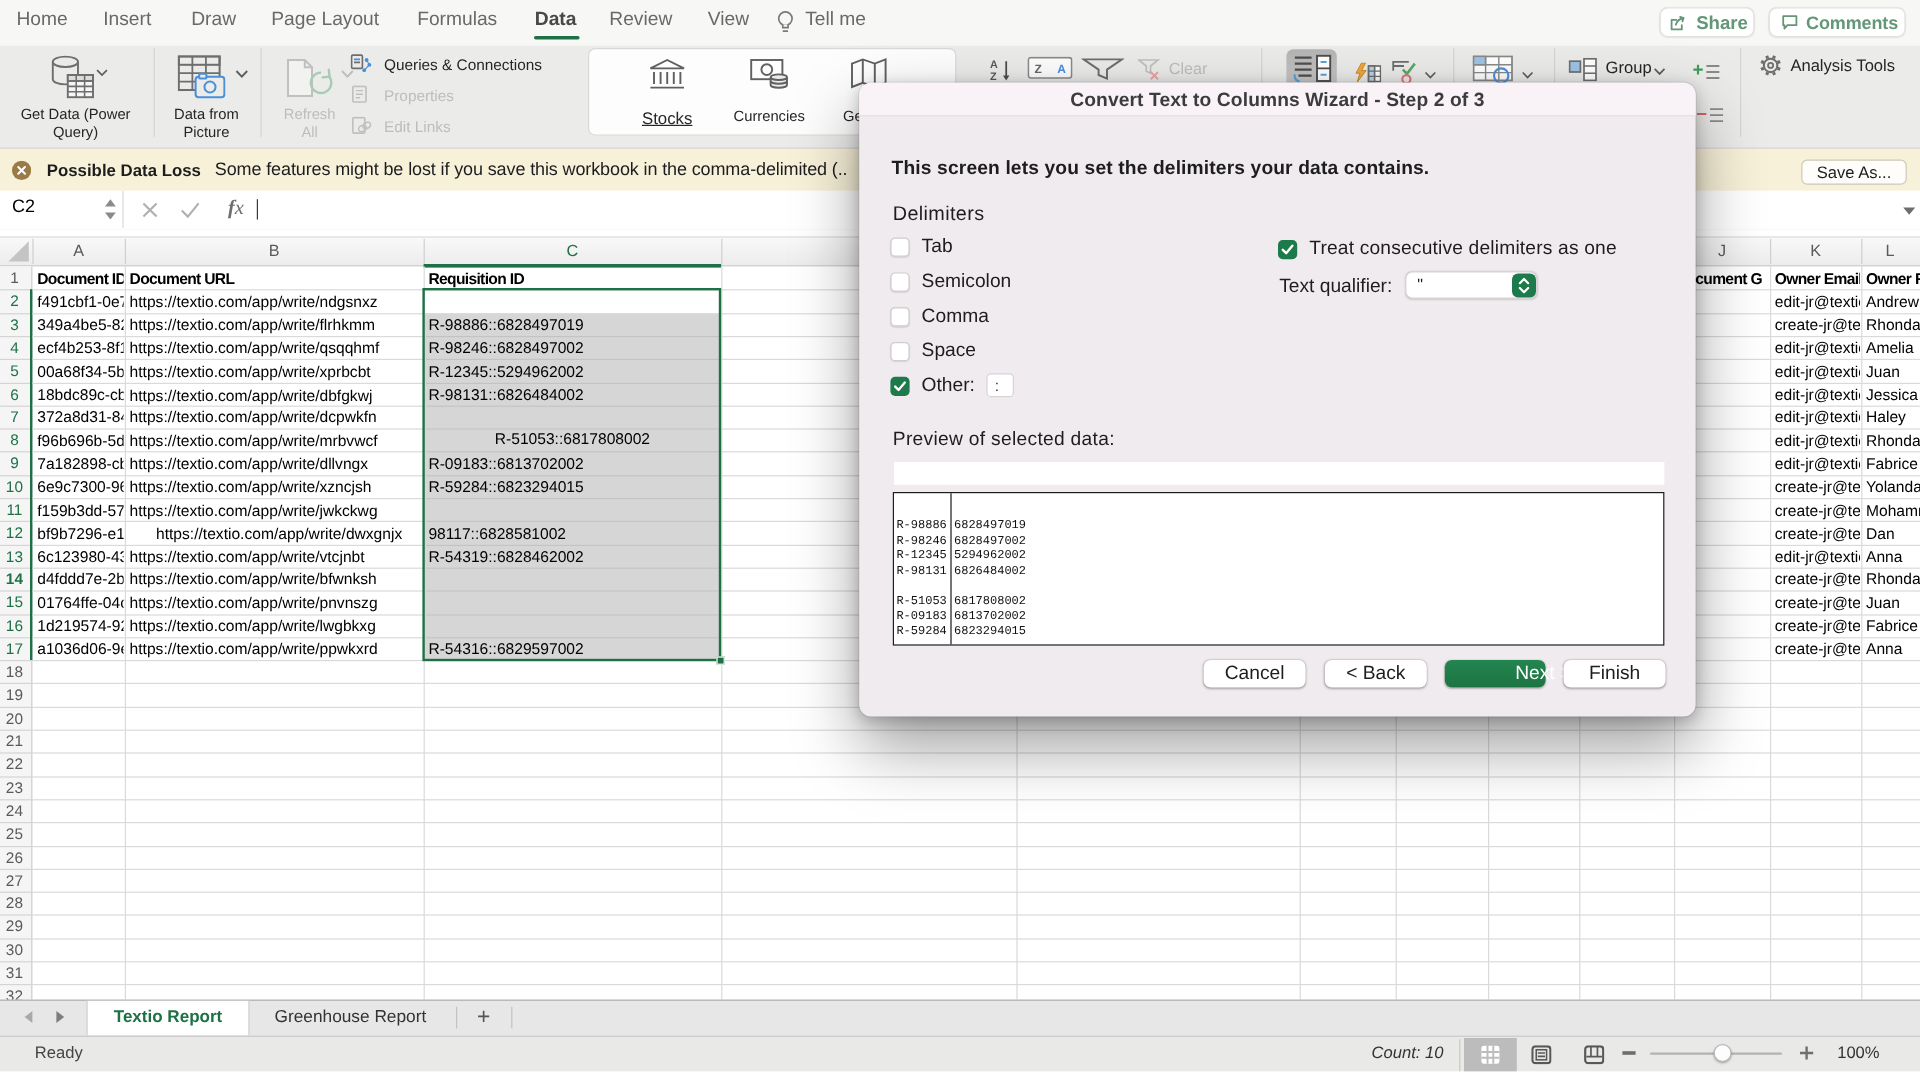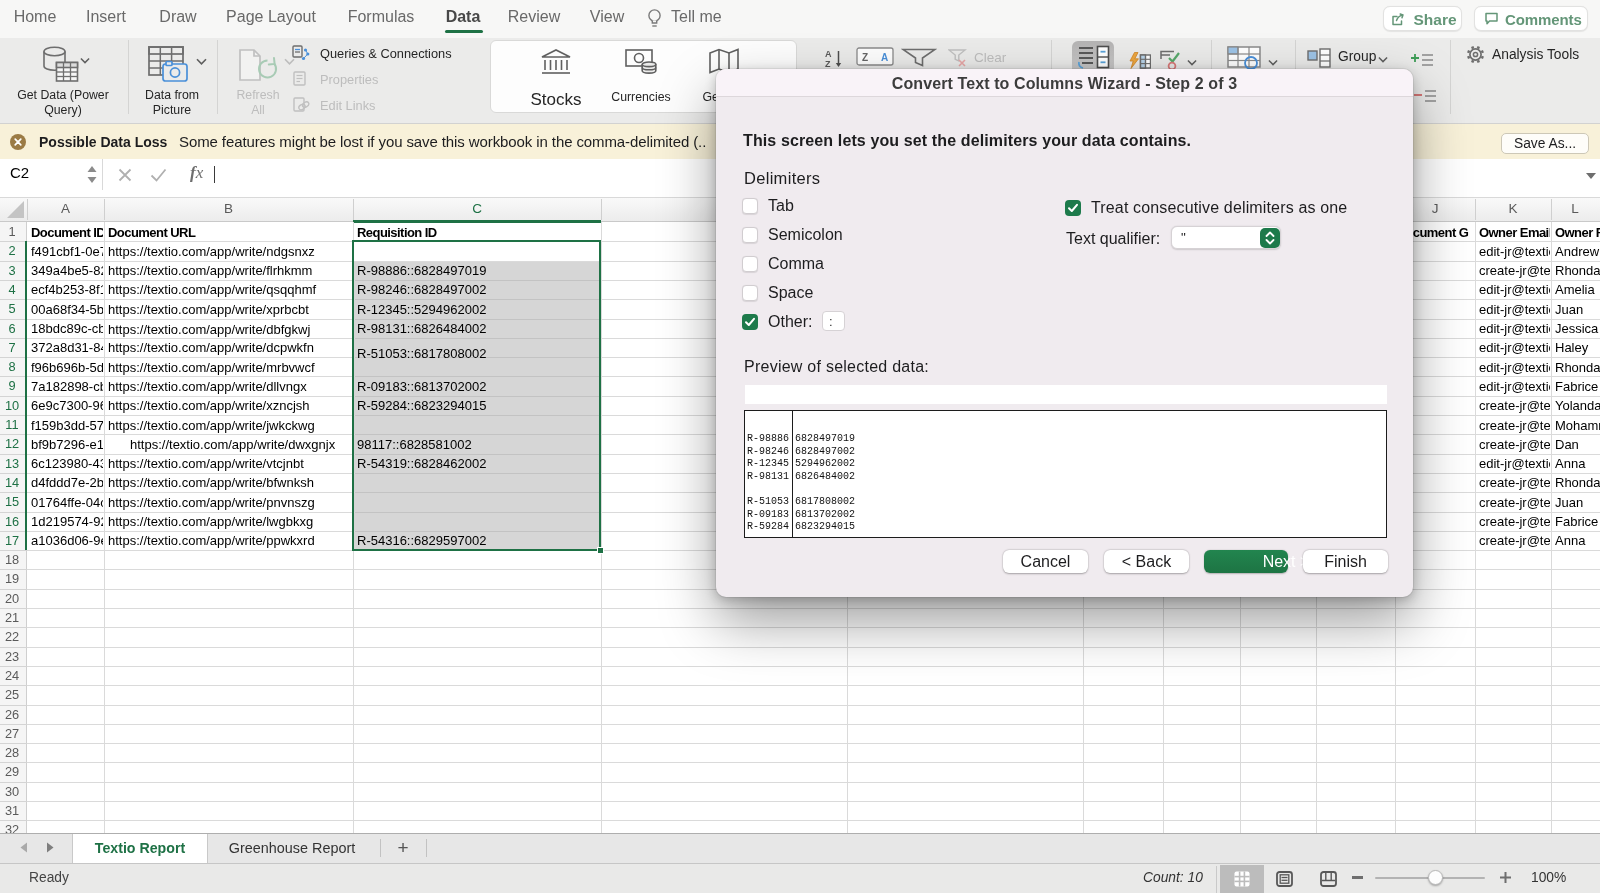--- a/index.html
+++ b/index.html
@@ -119,21 +119,21 @@
 <div class="abs" style="left:490px;top:40px;width:307px;height:73px;background:#fdfdfd;border:1px solid #d9d9d8;border-radius:6px;"></div>
 <svg class="abs" style="left:540px;top:48px;" width="32" height="27" viewBox="0 0 32 27" fill="none" stroke="#606060" stroke-width="1.6">
 <path d="M2 9 L16 2 L30 9 Z"></path>
     <line x1="2" y1="25" x2="30" y2="25"></line>
 <line x1="5" y1="12" x2="5" y2="22"></line>
     <line x1="10.5" y1="12" x2="10.5" y2="22"></line>
 <line x1="16" y1="12" x2="16" y2="22"></line>
     <line x1="21.5" y1="12" x2="21.5" y2="22"></line>
 <line x1="27" y1="12" x2="27" y2="22"></line>
   </svg>
-<div class="abs" style="left:556px;top:90px;transform:translateX(-50%);font-size:17px;color:#262626;white-space:nowrap;">Stocks</div>
+<div class="abs" style="left:556px;top:90px;transform:translateX(-50%);font-size:14px;color:#262626;white-space:nowrap;text-decoration:underline;">Stocks</div>
 <svg class="abs" style="left:625px;top:48px;" width="34" height="27" viewBox="0 0 34 27" fill="none" stroke="#606060" stroke-width="1.6">
 <rect x="1" y="2" width="26" height="16"></rect>
 <circle cx="14" cy="10" r="4.5"></circle>
 <path d="M24 14 c3.8 0 6.8 1 6.8 2.3 v6.5 c0 1.3 -3 2.3 -6.8 2.3 s-6.8 -1 -6.8 -2.3 v-6.5 c0 -1.3 3 -2.3 6.8 -2.3 Z" fill="#ebebea"></path>
 <path d="M17.2 16.3 c0 1.3 3 2.3 6.8 2.3 s6.8 -1 6.8 -2.3 M17.2 19.5 c0 1.3 3 2.3 6.8 2.3 s6.8 -1 6.8 -2.3"></path>
   </svg>
 <div class="abs" style="left:641px;top:90px;transform:translateX(-50%);font-size:12.3px;color:#262626;white-space:nowrap;">Currencies</div>
 <svg class="abs" style="left:708px;top:48px;" width="32" height="27" viewBox="0 0 32 27" fill="none" stroke="#606060" stroke-width="1.6">
 <path d="M2 5 L11 1.5 L21 5 L30 1.5 V21 L21 24.5 L11 21 L2 24.5 Z"></path>
 <line x1="11" y1="1.5" x2="11" y2="21"></line>
@@ -307,21 +307,21 @@
 <div class="abs" style="left:0;top:376.4px;width:24px;height:19.3px;font-size:12.8px;color:#1e7145;font-weight:500;text-align:center;line-height:19.3px;">9</div>
 <div class="hline" style="left:0;top:395.7px;width:27px;background:#d4d4d4;"></div>
 <div class="abs" style="left:0;top:395.7px;width:24px;height:19.3px;font-size:12.8px;color:#1e7145;font-weight:500;text-align:center;line-height:19.3px;">10</div>
 <div class="hline" style="left:0;top:415.0px;width:27px;background:#d4d4d4;"></div>
 <div class="abs" style="left:0;top:415.0px;width:24px;height:19.3px;font-size:12.8px;color:#1e7145;font-weight:500;text-align:center;line-height:19.3px;">11</div>
 <div class="hline" style="left:0;top:434.3px;width:27px;background:#d4d4d4;"></div>
 <div class="abs" style="left:0;top:434.3px;width:24px;height:19.3px;font-size:12.8px;color:#1e7145;font-weight:500;text-align:center;line-height:19.3px;">12</div>
 <div class="hline" style="left:0;top:453.6px;width:27px;background:#d4d4d4;"></div>
 <div class="abs" style="left:0;top:453.6px;width:24px;height:19.3px;font-size:12.8px;color:#1e7145;font-weight:500;text-align:center;line-height:19.3px;">13</div>
 <div class="hline" style="left:0;top:472.9px;width:27px;background:#d4d4d4;"></div>
-<div class="abs" style="left:0;top:472.9px;width:24px;height:19.3px;font-size:12.8px;color:#1e7145;font-weight:400;text-align:center;line-height:19.3px;">14</div>
+<div class="abs" style="left:0;top:472.9px;width:24px;height:19.3px;font-size:12.8px;color:#1e7145;font-weight:700;text-align:center;line-height:19.3px;">14</div>
 <div class="hline" style="left:0;top:492.2px;width:27px;background:#d4d4d4;"></div>
 <div class="abs" style="left:0;top:492.2px;width:24px;height:19.3px;font-size:12.8px;color:#1e7145;font-weight:500;text-align:center;line-height:19.3px;">15</div>
 <div class="hline" style="left:0;top:511.5px;width:27px;background:#d4d4d4;"></div>
 <div class="abs" style="left:0;top:511.5px;width:24px;height:19.3px;font-size:12.8px;color:#1e7145;font-weight:500;text-align:center;line-height:19.3px;">16</div>
 <div class="hline" style="left:0;top:530.8px;width:27px;background:#d4d4d4;"></div>
 <div class="abs" style="left:0;top:530.8px;width:24px;height:19.3px;font-size:12.8px;color:#1e7145;font-weight:500;text-align:center;line-height:19.3px;">17</div>
 <div class="hline" style="left:0;top:550.1px;width:27px;background:#d4d4d4;"></div>
 <div class="abs" style="left:0;top:550.1px;width:24px;height:19.3px;font-size:12.8px;color:#5a5a5a;font-weight:400;text-align:center;line-height:19.3px;">18</div>
 <div class="hline" style="left:0;top:569.4px;width:27px;background:#d4d4d4;"></div>
 <div class="abs" style="left:0;top:569.4px;width:24px;height:19.3px;font-size:12.8px;color:#5a5a5a;font-weight:400;text-align:center;line-height:19.3px;">19</div>
@@ -439,21 +439,21 @@
 <div class="cell" style="left:108px;top:320px;width:244px;">https://textio.com/app/write/dbfgkwj</div>
 <div class="cell" style="left:357px;top:319.0px;width:240px;">R-98131::6826484002</div>
 <div class="cell" style="left:1479px;top:319.0px;width:71px;">edit-jr@textio</div>
 <div class="cell" style="left:1555px;top:319.0px;width:45px;">Jessica</div>
 <div class="cell" style="left:31px;top:338.3px;width:72px;">372a8d31-847</div>
 <div class="cell" style="left:108px;top:338.3px;width:244px;">https://textio.com/app/write/dcpwkfn</div>
 <div class="cell" style="left:1479px;top:338.3px;width:71px;">edit-jr@textio</div>
 <div class="cell" style="left:1555px;top:338.3px;width:45px;">Haley</div>
 <div class="cell" style="left:31px;top:357.6px;width:72px;">f96b696b-5da</div>
 <div class="cell" style="left:108px;top:357.6px;width:244px;">https://textio.com/app/write/mrbvwcf</div>
-<div class="cell" style="left:357px;top:344px;width:240px;">R-51053::6817808002</div>
+<div class="cell" style="left:357px;top:356px;width:240px;text-align:center;">R-51053::6817808002</div>
 <div class="cell" style="left:1479px;top:357.6px;width:71px;">edit-jr@textio</div>
 <div class="cell" style="left:1555px;top:357.6px;width:45px;">Rhonda</div>
 <div class="cell" style="left:31px;top:376.9px;width:72px;">7a182898-cb3</div>
 <div class="cell" style="left:108px;top:376.9px;width:244px;">https://textio.com/app/write/dllvngx</div>
 <div class="cell" style="left:357px;top:376.9px;width:240px;">R-09183::6813702002</div>
 <div class="cell" style="left:1479px;top:376.9px;width:71px;">edit-jr@textio</div>
 <div class="cell" style="left:1555px;top:376.9px;width:45px;">Fabrice</div>
 <div class="cell" style="left:31px;top:396.2px;width:72px;">6e9c7300-96b</div>
 <div class="cell" style="left:108px;top:396.2px;width:244px;">https://textio.com/app/write/xzncjsh</div>
 <div class="cell" style="left:357px;top:396.2px;width:240px;">R-59284::6823294015</div>

